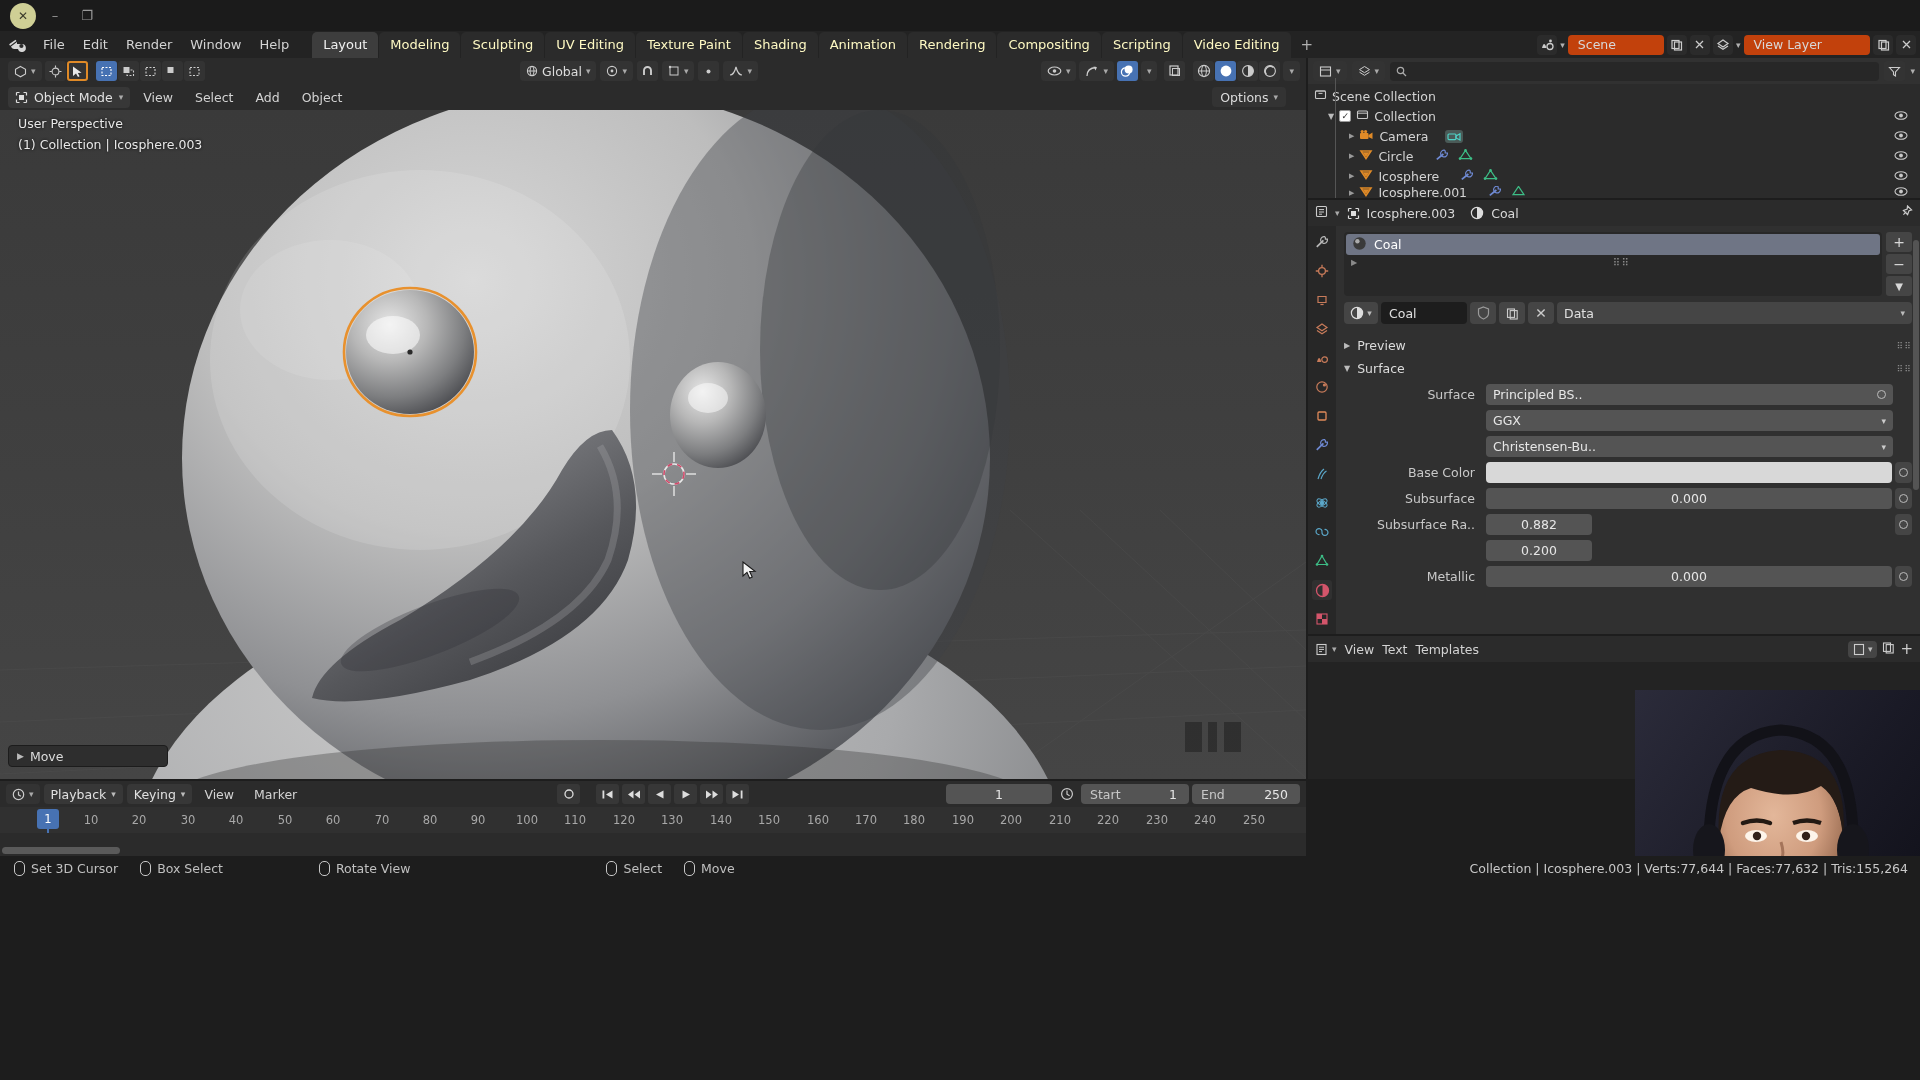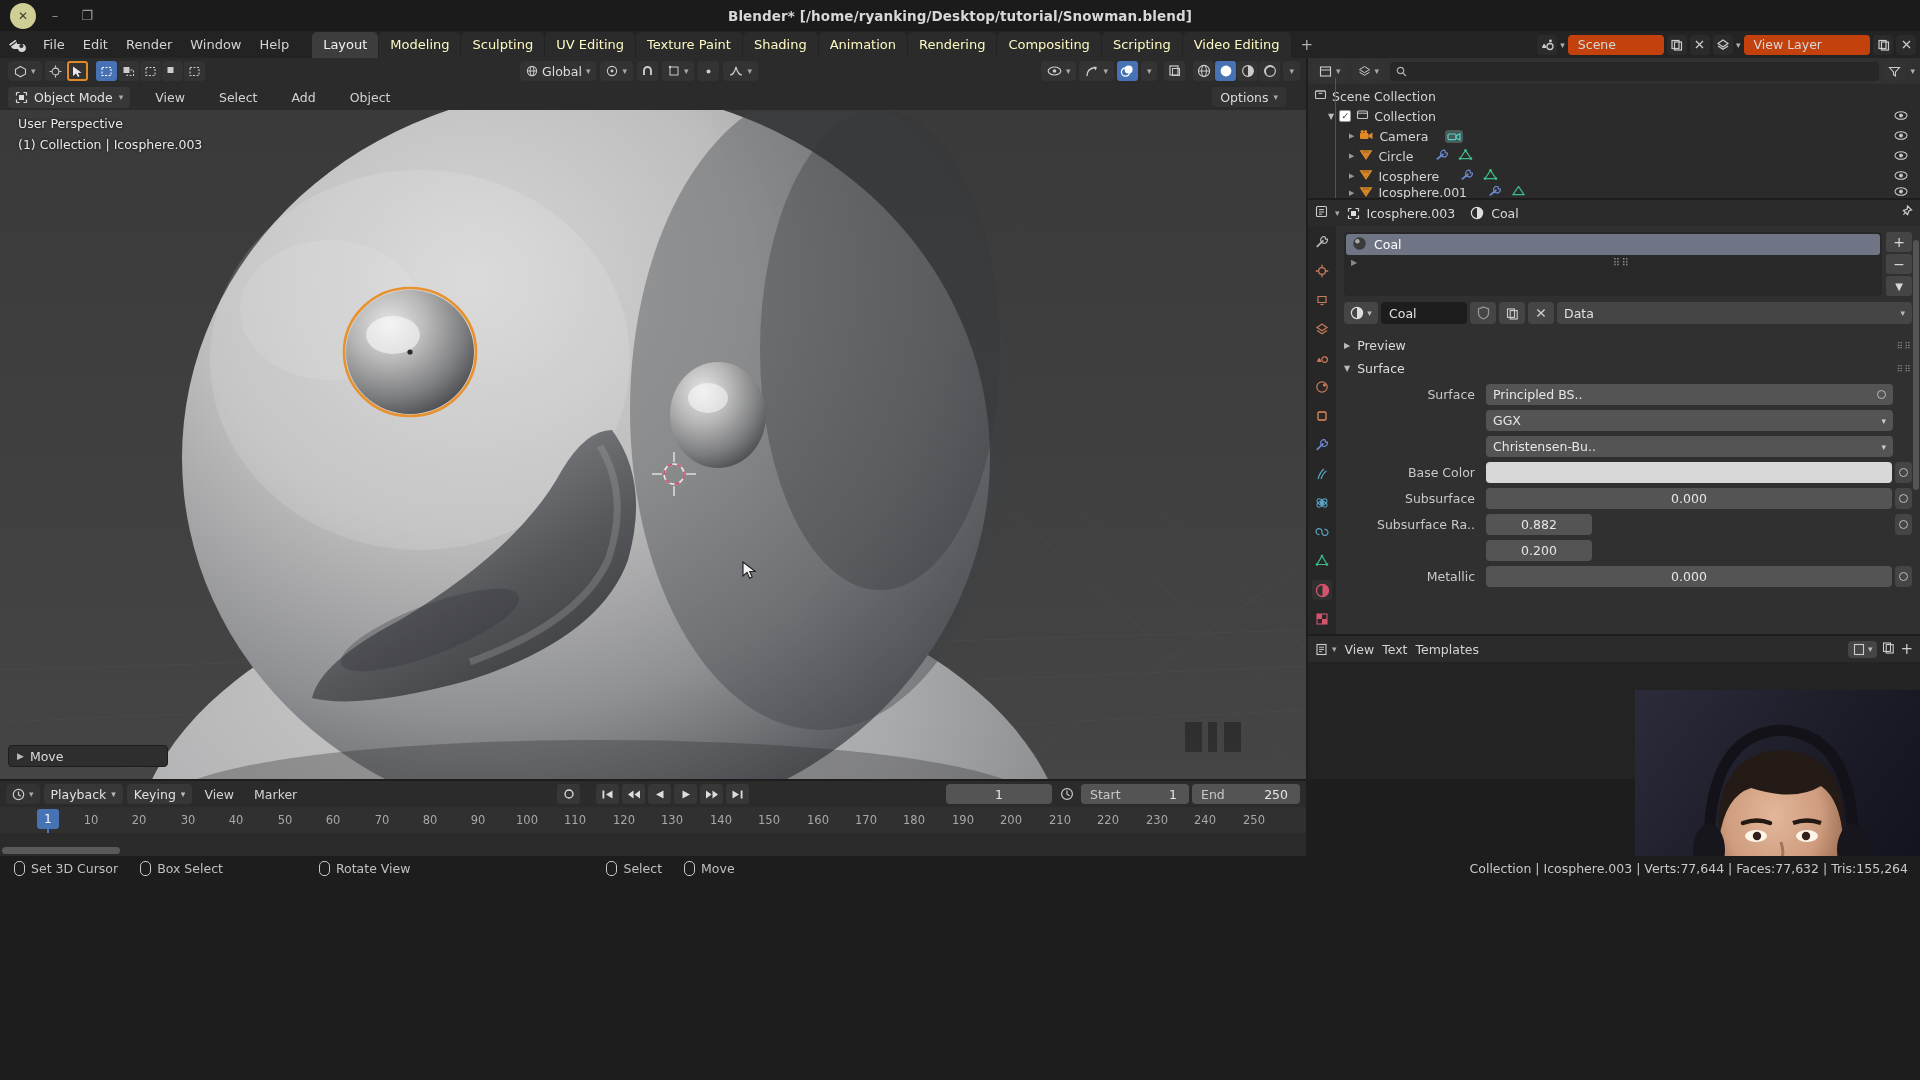--- a/index.html
+++ b/index.html
@@ -80,21 +80,21 @@
     border-radius:4px; height:20px; padding:0 6px; font-size:12.5px; color:#dcdcdc;
   }
   .vp-hdr-right {
     position:absolute; right:6px; top:3px; display:flex; align-items:center; gap:3px;
   }
   .opt-btn { font-size:12.5px; color:#dcdcdc; background:#333; border-radius:4px;
              height:20px; padding:0 8px; display:flex; align-items:center; gap:5px; }
 
   .vp-subhdr {
     position:absolute; left:0; top:26px; width:1306px; height:26px;
-    background:#2b2b2b; display:flex; align-items:center; padding-left:8px; gap:16px;
+    background:#2b2b2b; display:flex; align-items:center; padding-left:8px; gap:4px;
     z-index:5;
   }
   .mode-dd {
     display:flex; align-items:center; gap:6px; background:#373737;
     border-radius:4px; height:21px; padding:0 7px; font-size:12.5px; color:#e0e0e0;
   }
   .vp-menu { font-size:12.5px; color:#d3d3d3; padding:3px 9px; border-radius:3px; }
 
   .vp-canvas { position:absolute; left:0; top:52px; width:1306px; height:669px; }
   .vp-overlay-text {
@@ -274,21 +274,20 @@
 </style>
 </head>
 <body>
 
 <div class="app">
 
   <div class="titlebar">
     <div class="win-btn win-close">✕</div>
     <div class="win-btn win-min">–</div>
     <div class="win-btn win-max">❐</div>
-    <div class="title-text">Blender* [/home/ryanking/Desktop/tutorial/Snowman.blend]</div>
   </div>
 
   <div class="topbar">
     <div class="blender-logo">
       <svg width="19" height="17" viewBox="0 0 19 17">
         <path d="M3 10.5 L9 6 L9 8 L14 8 A4 4 0 1 1 10 13 L6 13 A3.4 3.4 0 0 1 3 10.5Z" fill="#d6d6d6"></path>
         <circle cx="13.4" cy="10" r="2.1" fill="#2b2b2b"></circle>
         <path d="M1.6 9 L8 4.4" stroke="#d6d6d6" stroke-width="1.6" fill="none"></path>
       </svg>
     </div>

